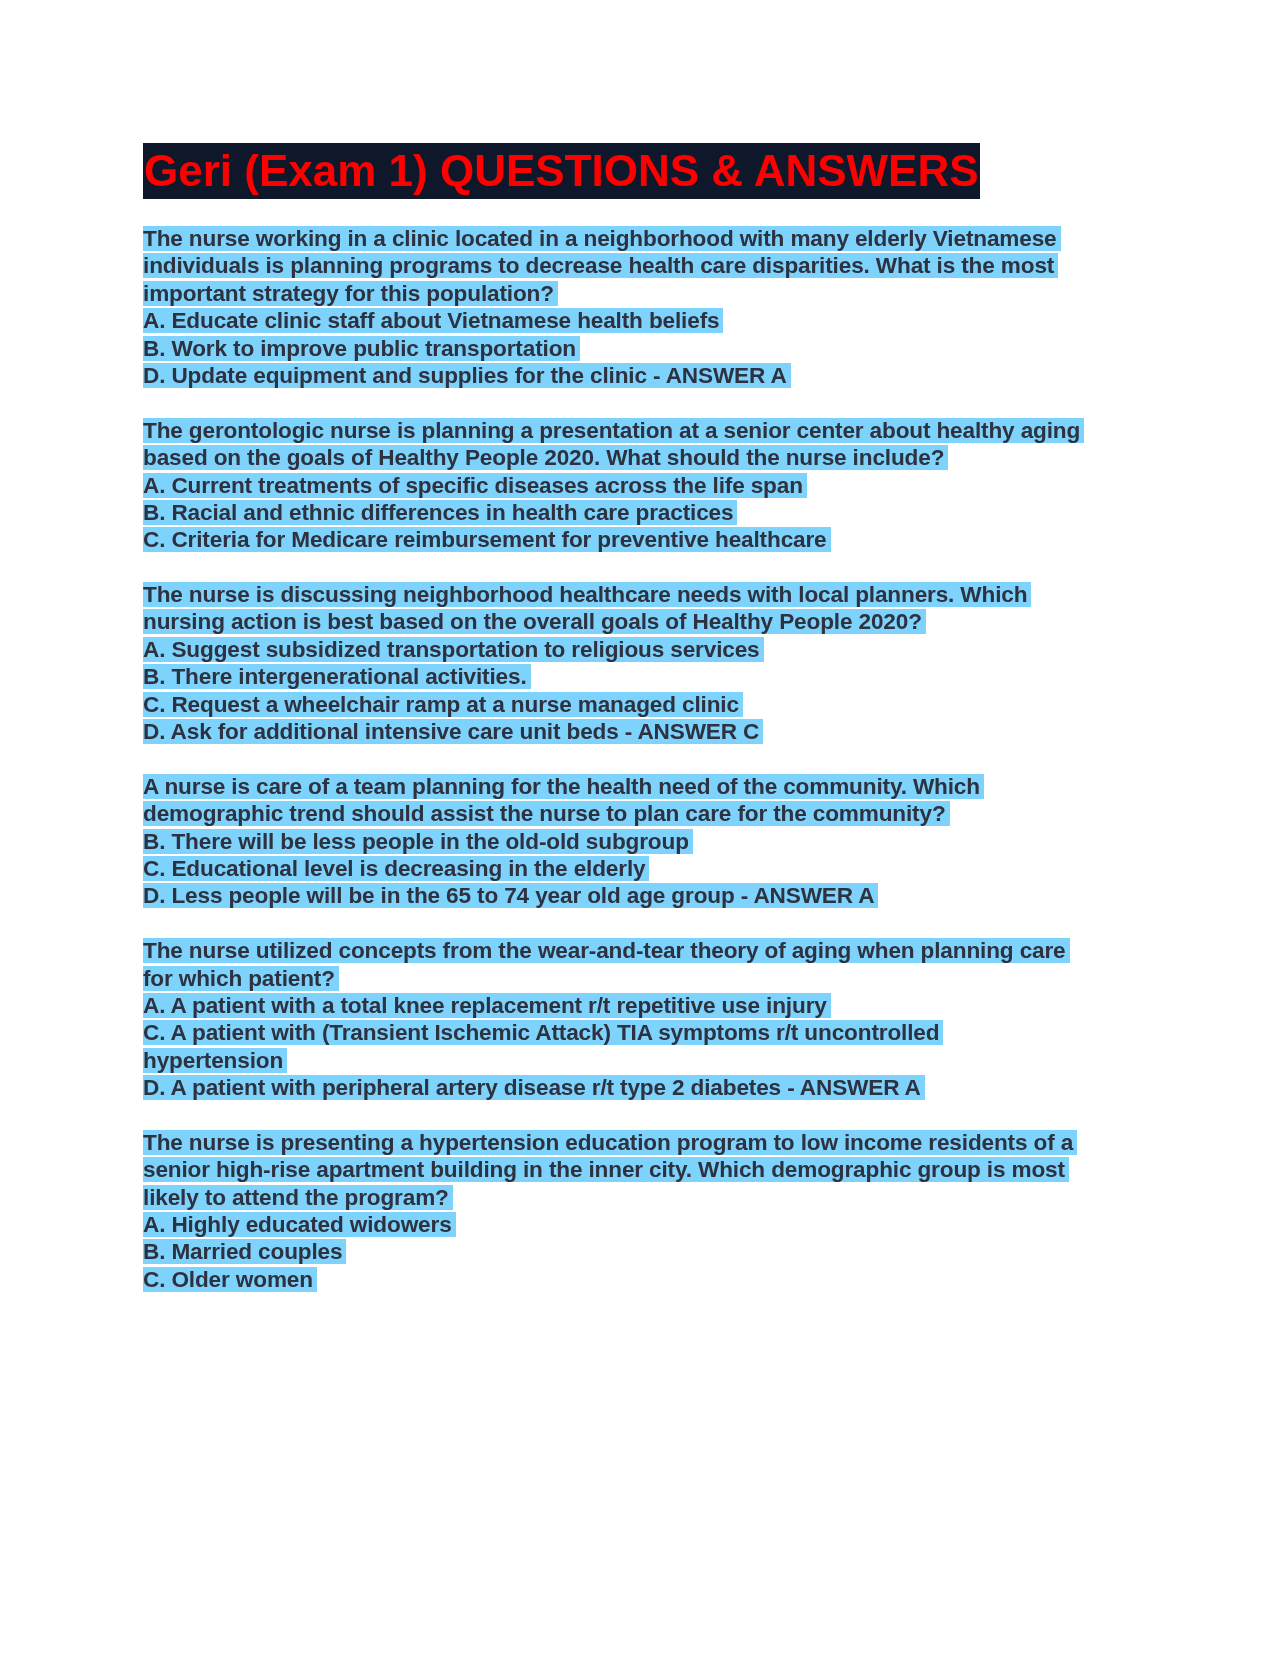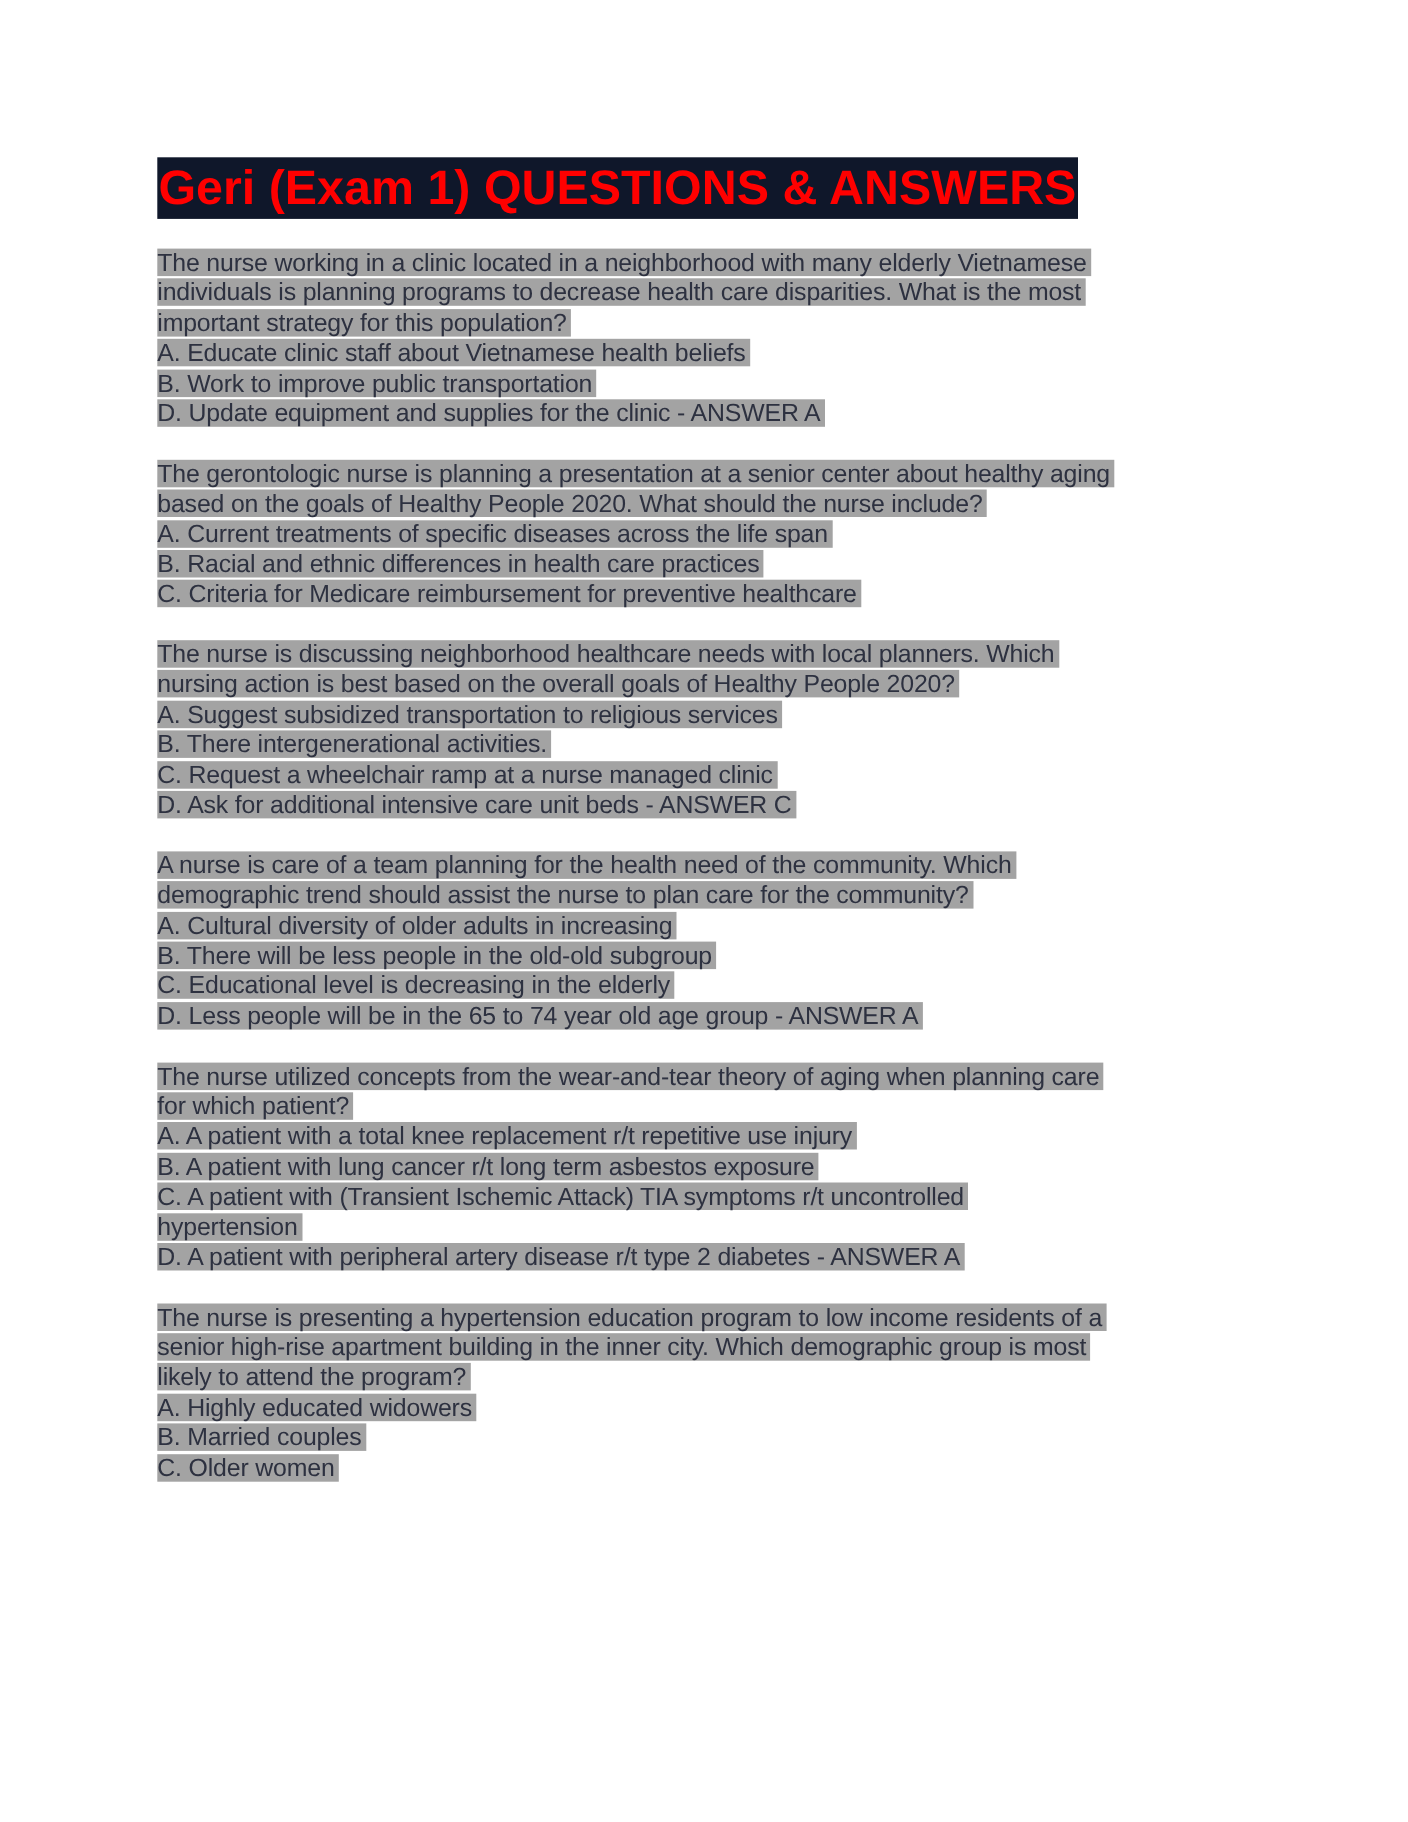--- a/index.html
+++ b/index.html
@@ -15,25 +15,26 @@
     font-size: 44px;
     line-height: 56px;
     height: 56px;
     padding: 0 1px;
     white-space: nowrap;
   }
   .qa { position: absolute; left: 0; top: 225px; font-family: "Liberation Sans", sans-serif; }
   .block { margin: 0 0 27.4px 0; }
   .line { display: block; height: 27.4px; line-height: 27.4px; white-space: nowrap; }
   .line span {
-    background: #a3a3a3;
+    background: #7dd3fc;
     color: #2d3140;
     font-size: 22.6px;
     letter-spacing: -0.15px;
     padding-right: 4px;
+    font-weight: bold;
   }
 </style>
 </head>
 <body>
 
 <div class="page">
   <div class="title-wrap">
     <span class="title">Geri (Exam 1) QUESTIONS &amp; ANSWERS</span>
   </div>
 
@@ -57,30 +58,28 @@
         <div class="line"><span>The nurse is discussing neighborhood healthcare needs with local planners. Which</span></div>
         <div class="line"><span>nursing action is best based on the overall goals of Healthy People 2020?</span></div>
         <div class="line"><span>A. Suggest subsidized transportation to religious services</span></div>
         <div class="line"><span>B. There intergenerational activities.</span></div>
         <div class="line"><span>C. Request a wheelchair ramp at a nurse managed clinic</span></div>
         <div class="line"><span>D. Ask for additional intensive care unit beds - ANSWER C</span></div>
       </div>
       <div class="block">
         <div class="line"><span>A nurse is care of a team planning for the health need of the community. Which</span></div>
         <div class="line"><span>demographic trend should assist the nurse to plan care for the community?</span></div>
-        <div class="line"><span>A. Cultural diversity of older adults in increasing</span></div>
         <div class="line"><span>B. There will be less people in the old-old subgroup</span></div>
         <div class="line"><span>C. Educational level is decreasing in the elderly</span></div>
         <div class="line"><span>D. Less people will be in the 65 to 74 year old age group - ANSWER A</span></div>
       </div>
       <div class="block">
         <div class="line"><span>The nurse utilized concepts from the wear-and-tear theory of aging when planning care</span></div>
         <div class="line"><span>for which patient?</span></div>
         <div class="line"><span>A. A patient with a total knee replacement r/t repetitive use injury</span></div>
-        <div class="line"><span>B. A patient with lung cancer r/t long term asbestos exposure</span></div>
         <div class="line"><span>C. A patient with (Transient Ischemic Attack) TIA symptoms r/t uncontrolled</span></div>
         <div class="line"><span>hypertension</span></div>
         <div class="line"><span>D. A patient with peripheral artery disease r/t type 2 diabetes - ANSWER A</span></div>
       </div>
       <div class="block">
         <div class="line"><span>The nurse is presenting a hypertension education program to low income residents of a</span></div>
         <div class="line"><span>senior high-rise apartment building in the inner city. Which demographic group is most</span></div>
         <div class="line"><span>likely to attend the program?</span></div>
         <div class="line"><span>A. Highly educated widowers</span></div>
         <div class="line"><span>B. Married couples</span></div>

